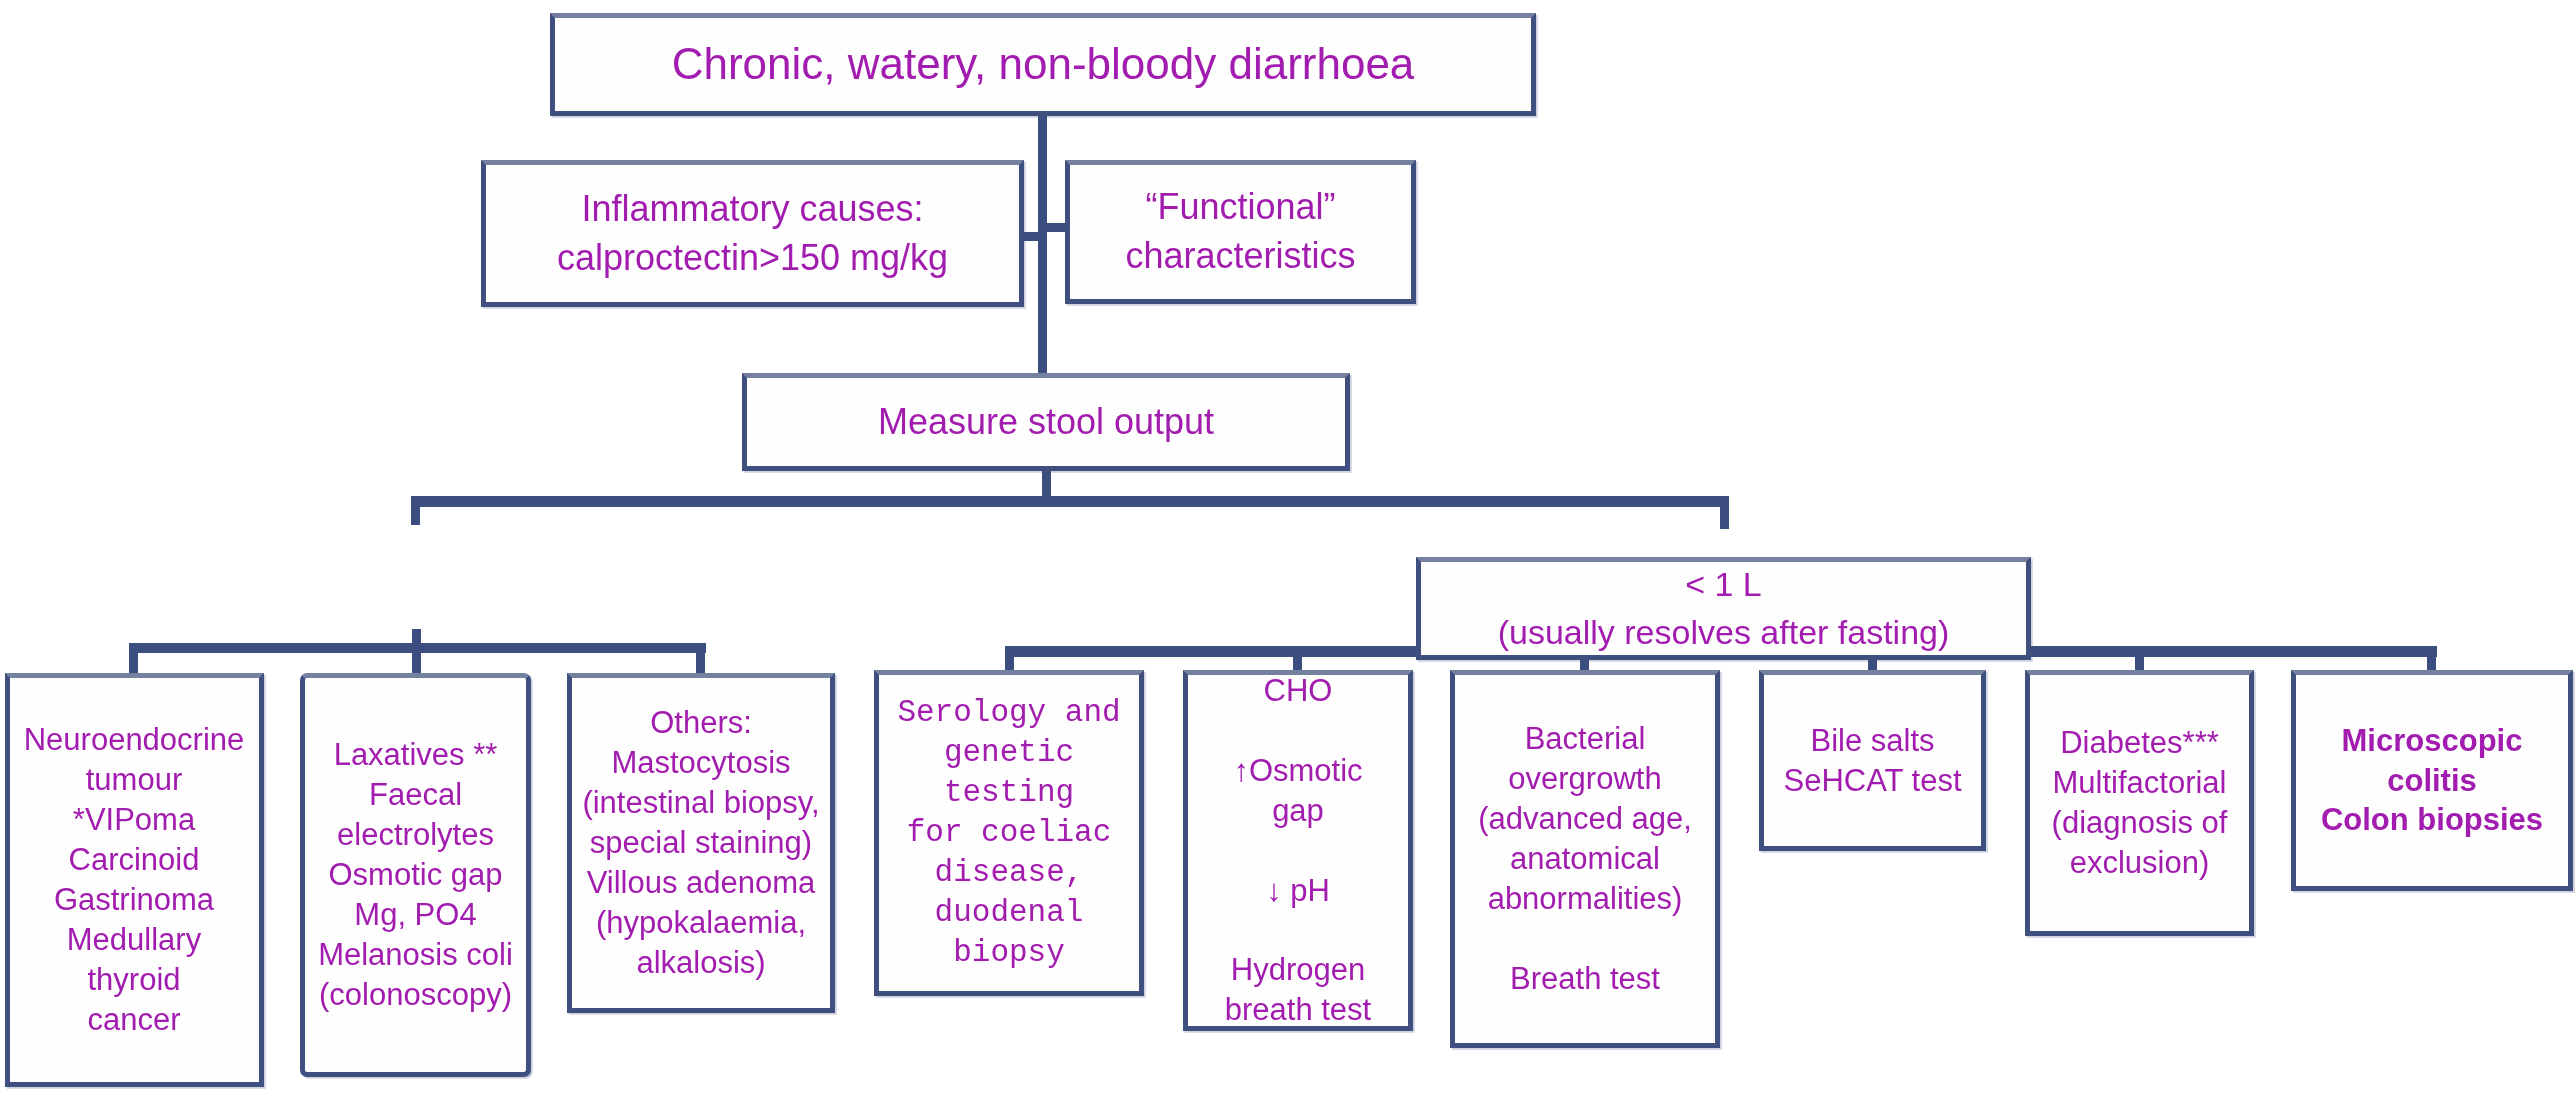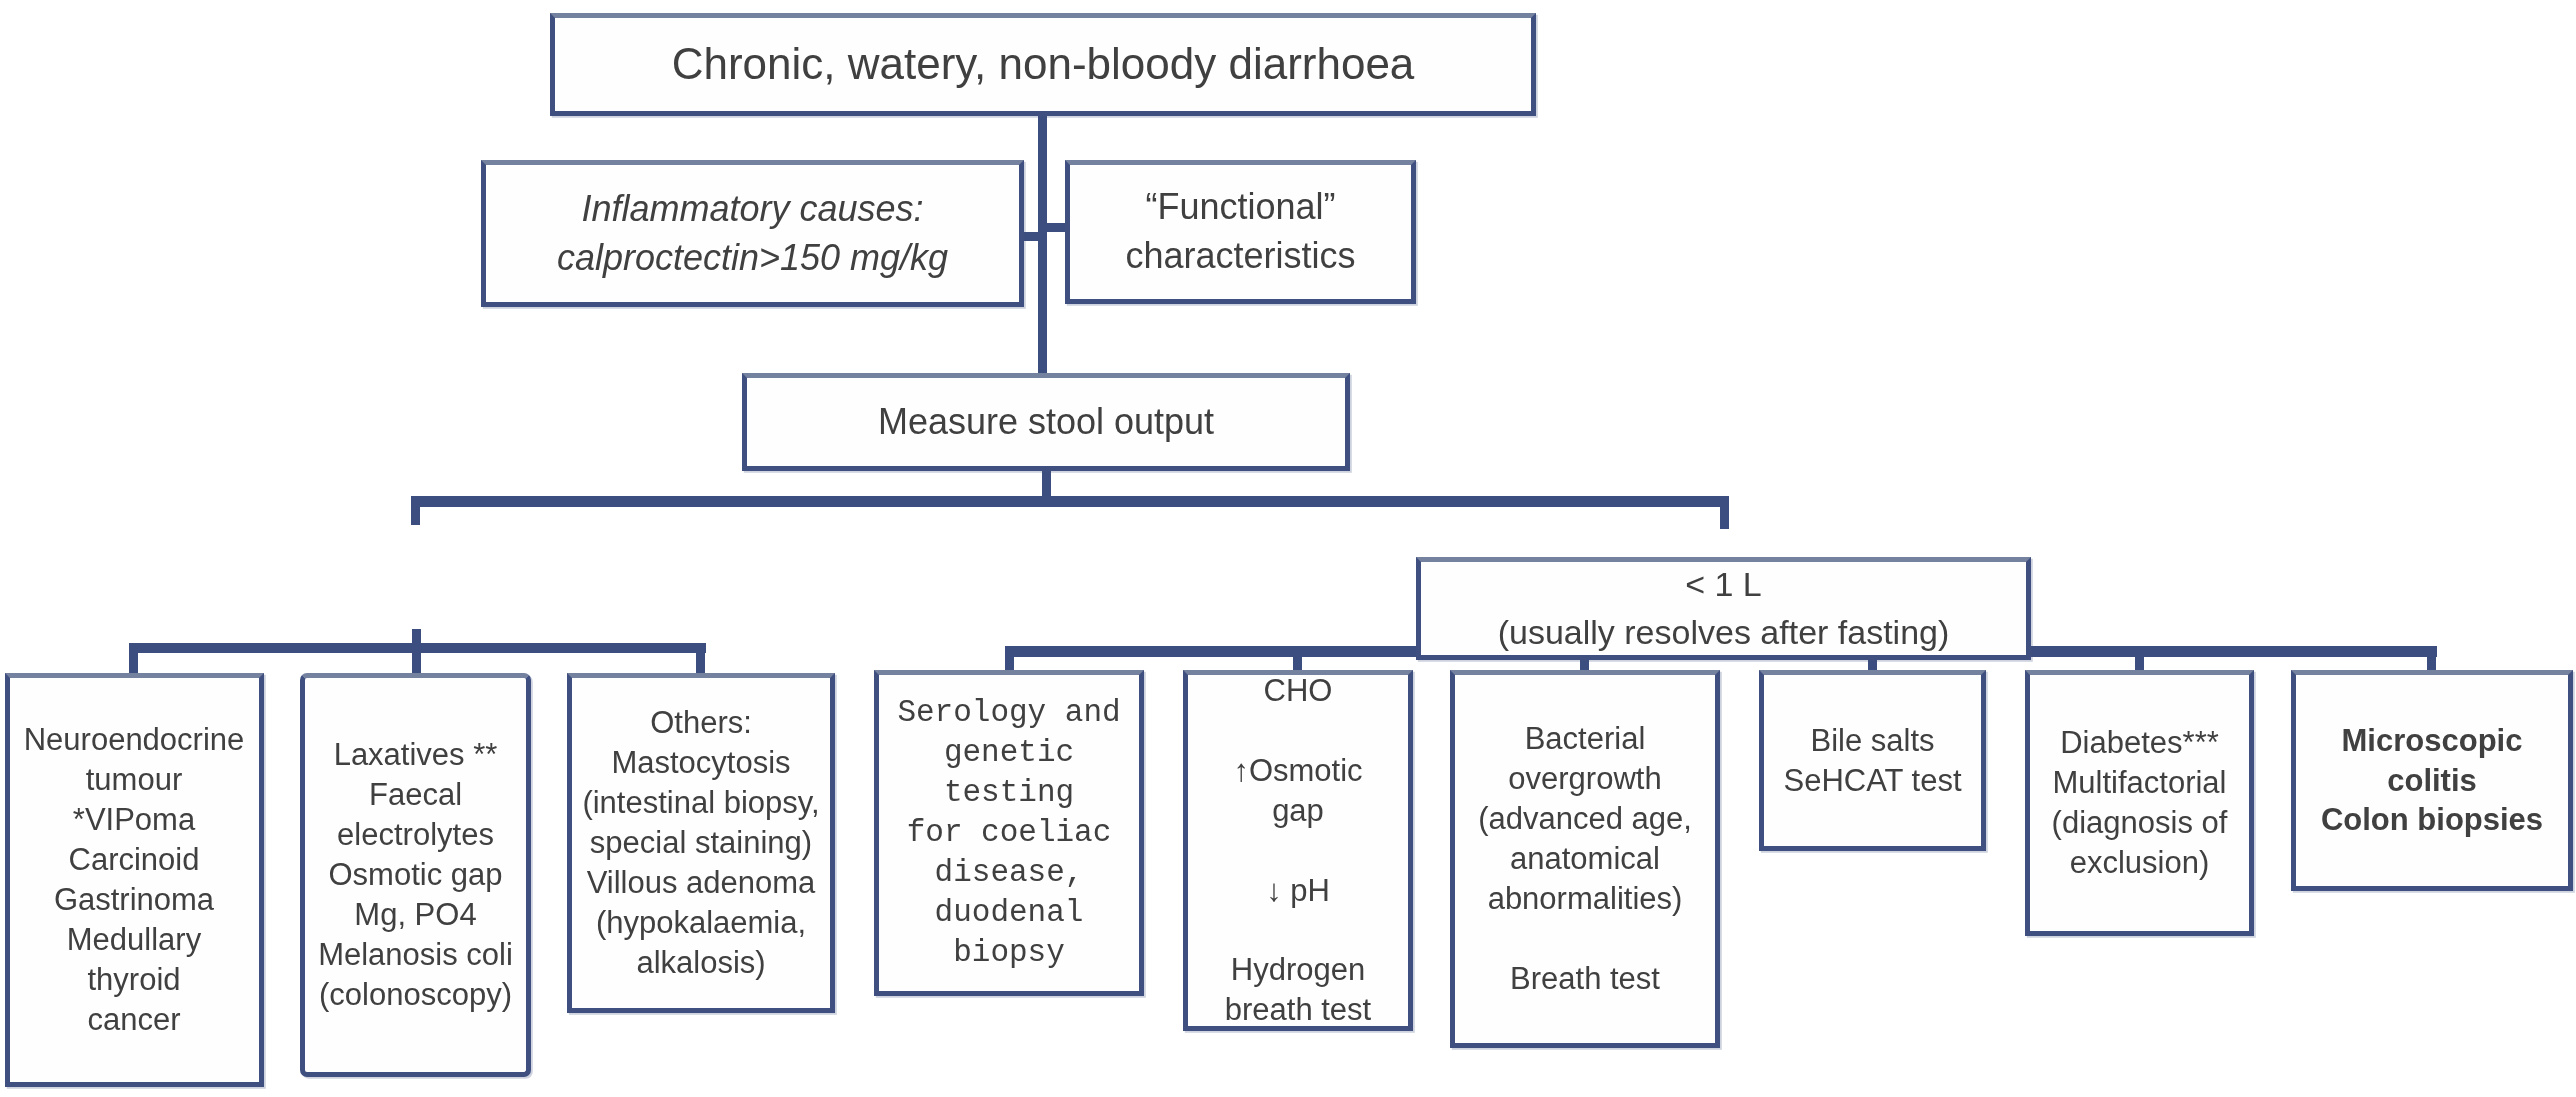--- a/index.html
+++ b/index.html
@@ -11,35 +11,35 @@
     overflow: hidden;
   }
   #canvas { position: absolute; left: 0; top: 0; width: 2576px; height: 1097px; }
 
   .node {
     position: absolute;
     box-sizing: border-box;
     background: #fefefe;
     border: 5.4px solid #3e4f80;
     border-top-color: #74819f;
-    color: #404040;
+    color: #a21caf;
     display: flex;
     align-items: center;
     justify-content: center;
     text-align: center;
     white-space: pre-line;
     box-shadow: 1.8px 1.8px 0 rgba(62,79,128,0.25);
   }
   .node .node-text { width: 100%; padding: 0 7.3px; }
 
   .line { position: absolute; background: #3c4e7f; }
 
   
   #n-root         { left: 550px;  top: 12.7px;  width: 986px; height: 103px; font-size: 44px; }
-  #n-inflammatory { left: 481px;  top: 160px; width: 543px;  height: 147px; font-size: 36px; line-height: 1.35; font-style: italic; }
+  #n-inflammatory { left: 481px;  top: 160px; width: 543px;  height: 147px; font-size: 36px; line-height: 1.35; }
   #n-functional   { left: 1065px; top: 160px; width: 351px;  height: 144px; font-size: 36px; line-height: 1.35; }
   #n-measure      { left: 742px;  top: 373px; width: 608px;  height: 98px; font-size: 36px; }
   #n-high         { left: 57px;   top: 521px; width: 718px;  height: 108px; font-size: 34px; line-height: 1.4; }
   #n-low          { left: 1416px; top: 526px; width: 615px;  height: 103px; font-size: 34px; line-height: 1.4; margin-top: 31px; }
 
   .leaf { font-size: 31px; line-height: 1.29; }
   #n-neuroendocrine { left: 4.5px;    top: 673px; width: 259px; height: 414px; }
   #n-laxatives      { left: 300px;  top: 673px; width: 231px; height: 404px; border-radius: 7px; }
   #n-others         { left: 567px;  top: 673px; width: 268px; height: 340px; }
   #n-serology       { left: 874px;  top: 670px; width: 270px; height: 326px; font-family: Liberation Mono, monospace; }

